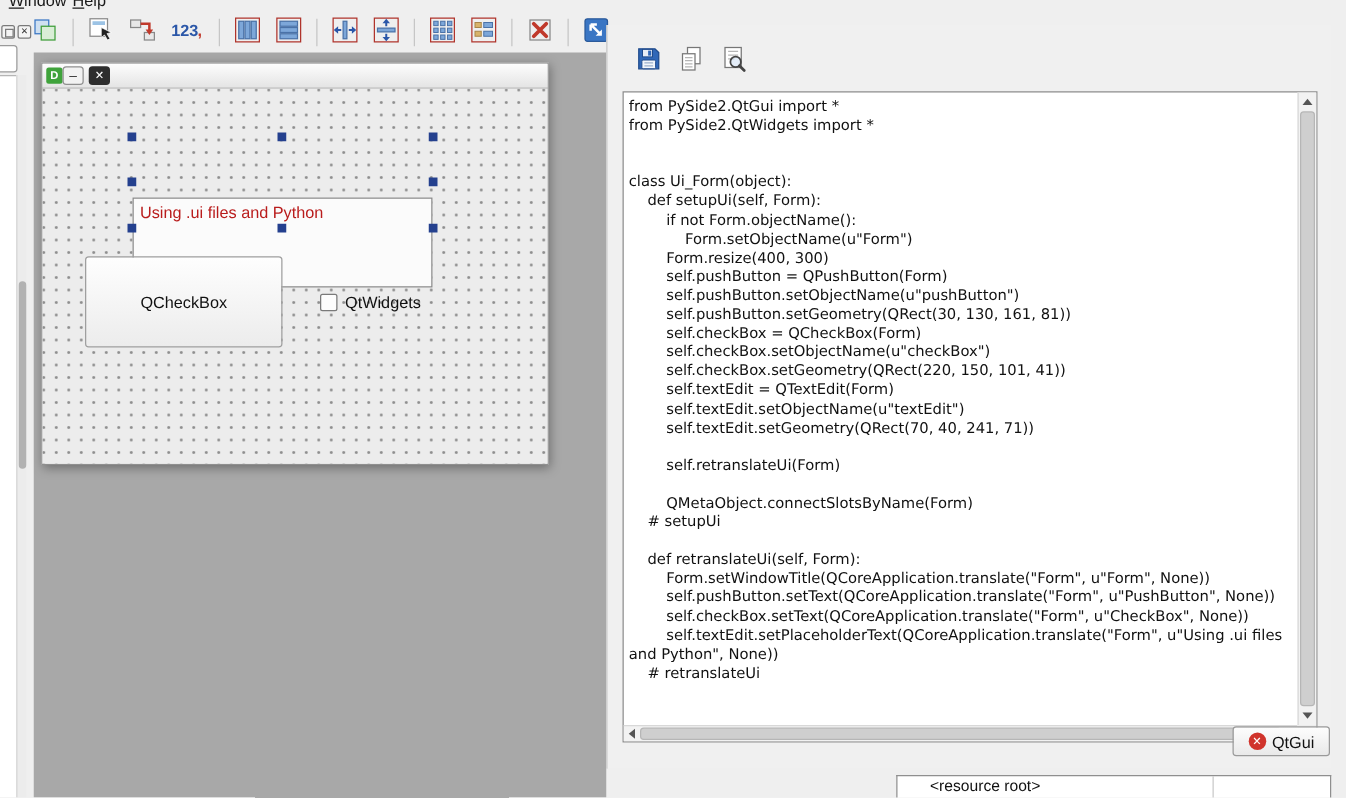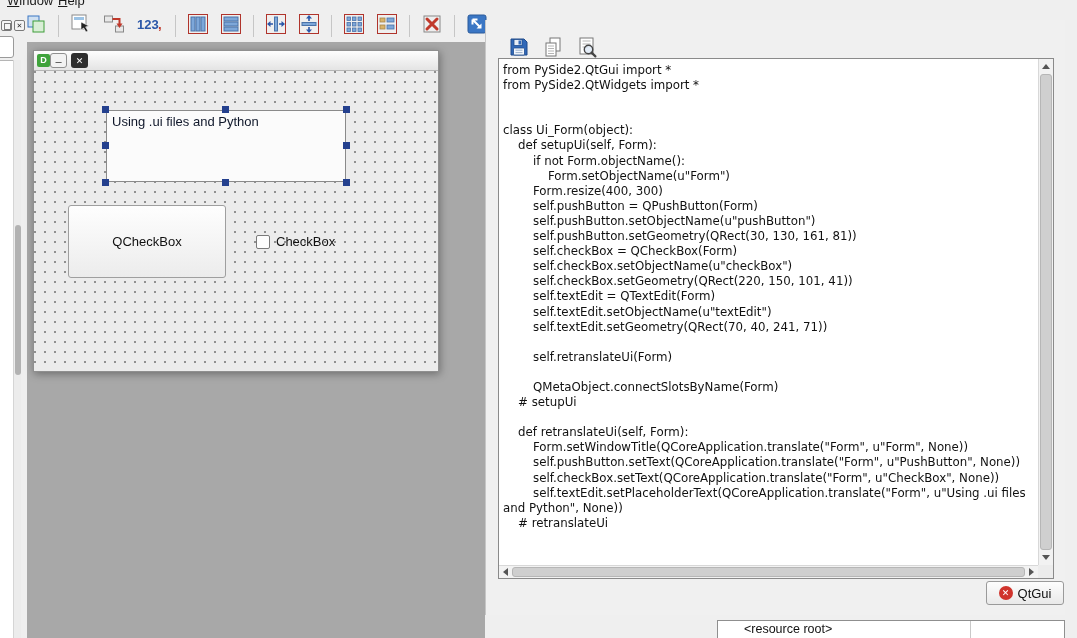--- a/index.html
+++ b/index.html
@@ -37,35 +37,35 @@
   .form-window { position:absolute; left:6px; top:8px; width:406px; height:322px; background:#ececec; border:1px solid #8f8f8f; box-shadow:1px 2px 8px rgba(0,0,0,.35); }
   .form-titlebar { height:20px; background:linear-gradient(#fdfdfd,#e4e4e4); border-bottom:1px solid #b5b5b5; display:flex; align-items:center; padding:0 3px; }
   .form-icon { width:13px; height:13px; background:#3fa33b; border-radius:2px; color:#fff; font-size:9px; font-weight:bold; text-align:center; line-height:13px; }
   .form-title { flex:1; text-align:center; font-size:12.5px; color:#1a1a1a; }
   .wbtn { width:17px; height:15px; border-radius:3px; display:flex; align-items:center; justify-content:center; }
   .wbtn-min { border:1px solid #8f8f8f; background:#f2f2f2; color:#333; font-size:11px; }
   .wbtn-close { background:#2e2e2e; color:#fff; font-size:9px; margin-left:4px; }
   .form-canvas { position:absolute; left:0; top:20px; right:0; bottom:0; background-color:#ececec;
                  background-image:radial-gradient(#909090 1px, transparent 1.2px); background-size:10px 10px; background-position:6px 6px; }
   .textedit-wrap { position:absolute; left:72px; top:39px; width:240px; height:72px; }
-  .textedit { width:100%; height:100%; background:#fbfbfb; border:1px solid #8a8a8a; color:#0f172a; font-size:13px; padding:3px 5px; }
+  .textedit { width:100%; height:100%; background:#fbfbfb; border:1px solid #8a8a8a; color:#b91c1c; font-size:13px; padding:3px 5px;margin-top:48px; }
   .handle { position:absolute; width:7px; height:7px; background:#24408e; }
   .h-nw{left:-4px;top:-4px} .h-n{left:calc(50% - 4px);top:-4px} .h-ne{right:-4px;top:-4px}
   .h-w{left:-4px;top:calc(50% - 4px)} .h-e{right:-4px;top:calc(50% - 4px)}
   .h-sw{left:-4px;bottom:-4px} .h-s{left:calc(50% - 4px);bottom:-4px} .h-se{right:-4px;bottom:-4px}
   .pushbutton { position:absolute; left:34px; top:134px; width:158px; height:73px; background:linear-gradient(#fefefe,#ececec); border:1px solid #9f9f9f; border-radius:3px; display:flex; align-items:center; justify-content:center; font-size:13px; color:#111; }
   .checkbox-row { position:absolute; left:222px; top:163px; display:flex; align-items:center; gap:6px; font-size:13px; color:#111; }
   .checkbox-box { width:14px; height:14px; background:#fdfdfd; border:1px solid #7a7a7a; border-radius:2px; }
 
   
   .code-dialog { position:absolute; left:485px; top:20px; width:580px; height:595px; background:#f0f0f0; border-left:1px solid #c6c6c6; }
   .dlg-toolbar { position:absolute; left:20px; top:16px; display:flex; gap:8px; }
   .dbtn { width:26px; height:26px; display:flex; align-items:center; justify-content:center; border-radius:3px; }
   .dbtn svg { width:24px; height:24px; }
-  .code-area { position:absolute; left:12px; top:38px; width:556px; height:521px; background:#fff; border:1px solid #8a8a8a; }
+  .code-area { position:absolute; left:12px; top:53px; width:556px; height:521px; background:#fff; border:1px solid #8a8a8a; }
   .code { position:absolute; left:2px; top:2px; right:17px; bottom:15px; overflow:hidden; white-space:pre; font-family:"DejaVu Sans",sans-serif; font-size:11.8px; line-height:15.1px; color:#111; padding:2px 0 0 2px; }
   .vscroll { position:absolute; top:0; right:0; bottom:13px; width:15px; background:#f2f2f2; border-left:1px solid #d8d8d8; }
   .varrow { position:absolute; left:0; width:14px; height:15px; display:flex; align-items:center; justify-content:center; }
   .varrow.up{top:0} .varrow.down{bottom:0}
   .vthumb { position:absolute; top:15px; bottom:15px; left:1px; right:1px; background:#cfcfcf; border:1px solid #b6b6b6; border-radius:3px; }
   .hscroll { position:absolute; left:0; right:15px; bottom:0; height:13px; background:#f2f2f2; border-top:1px solid #d8d8d8; }
   .harrow { position:absolute; top:0; width:13px; height:12px; display:flex; align-items:center; justify-content:center; }
   .harrow.left{left:0} .harrow.right{right:0}
   .hthumb { position:absolute; left:13px; right:13px; top:1px; bottom:1px; background:#cfcfcf; border:1px solid #b6b6b6; border-radius:3px; }
   .scroll-corner { position:absolute; right:0; bottom:0; width:15px; height:13px; background:#ececec; }
@@ -217,21 +217,21 @@
           <span class="handle h-ne"></span>
           <span class="handle h-w"></span>
           <span class="handle h-e"></span>
           <span class="handle h-sw"></span>
           <span class="handle h-s"></span>
           <span class="handle h-se"></span>
         </div>
         <div class="pushbutton">QCheckBox</div>
         <div class="checkbox-row">
           <span class="checkbox-box"></span>
-          <span>CheckBox</span>
+          <span>QtWidgets</span>
         </div>
       </div>
     </div>
   </div>
 
   <div class="code-dialog">
     <div class="dlg-toolbar">
       <div class="dbtn">
         <span><svg viewBox="0 0 24 24" width="24" height="24">
               <path d="M4 4h13l3 3v13H4z" fill="#3068b8" stroke="#1f4b8c"></path>

